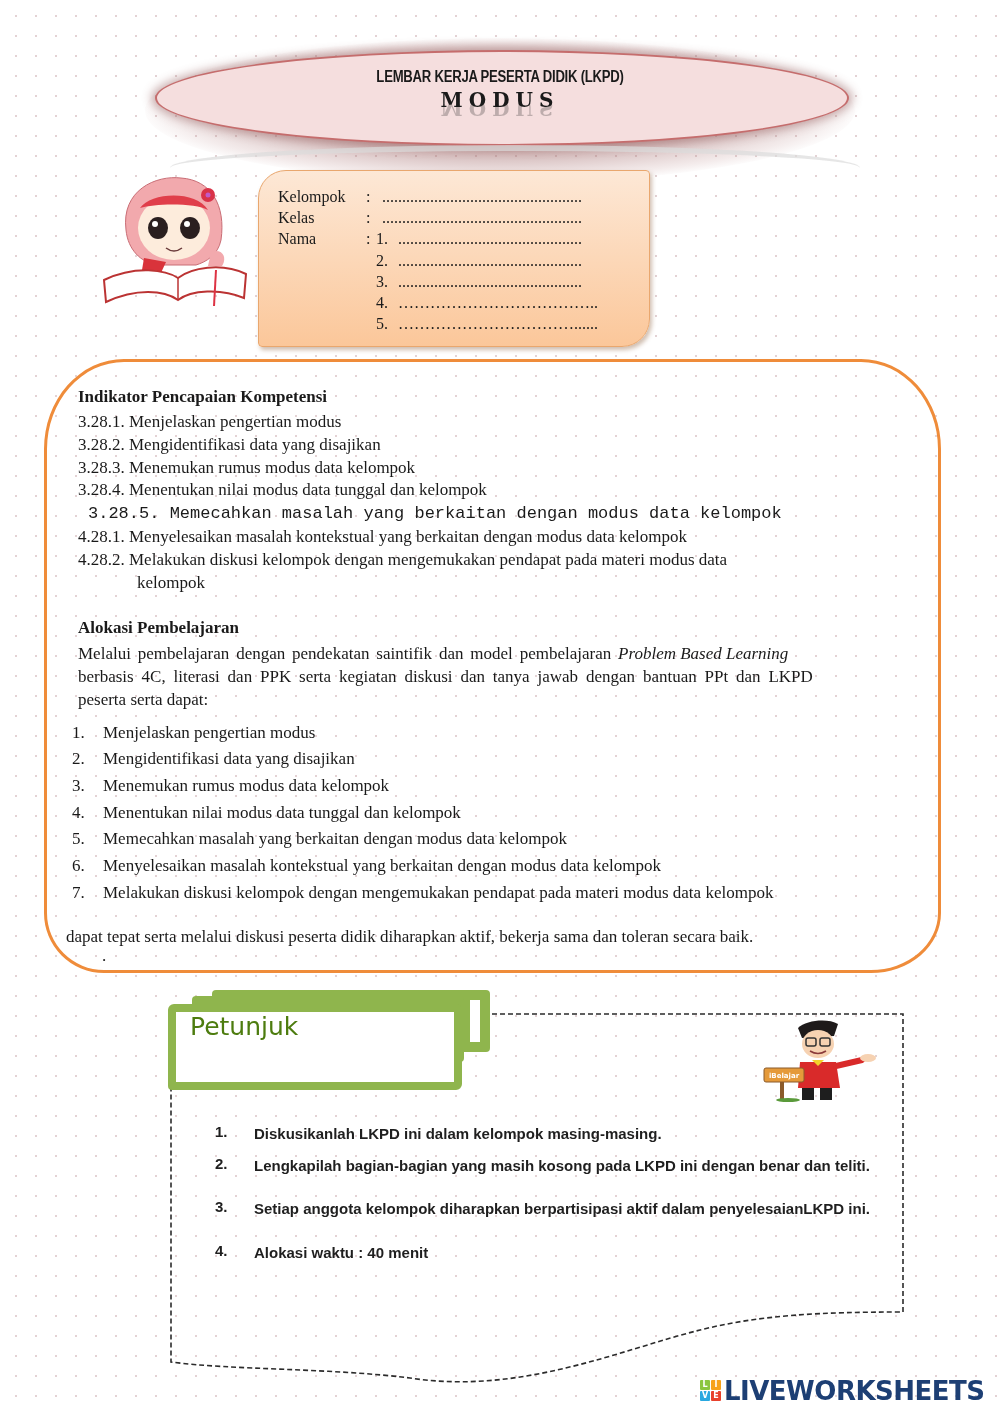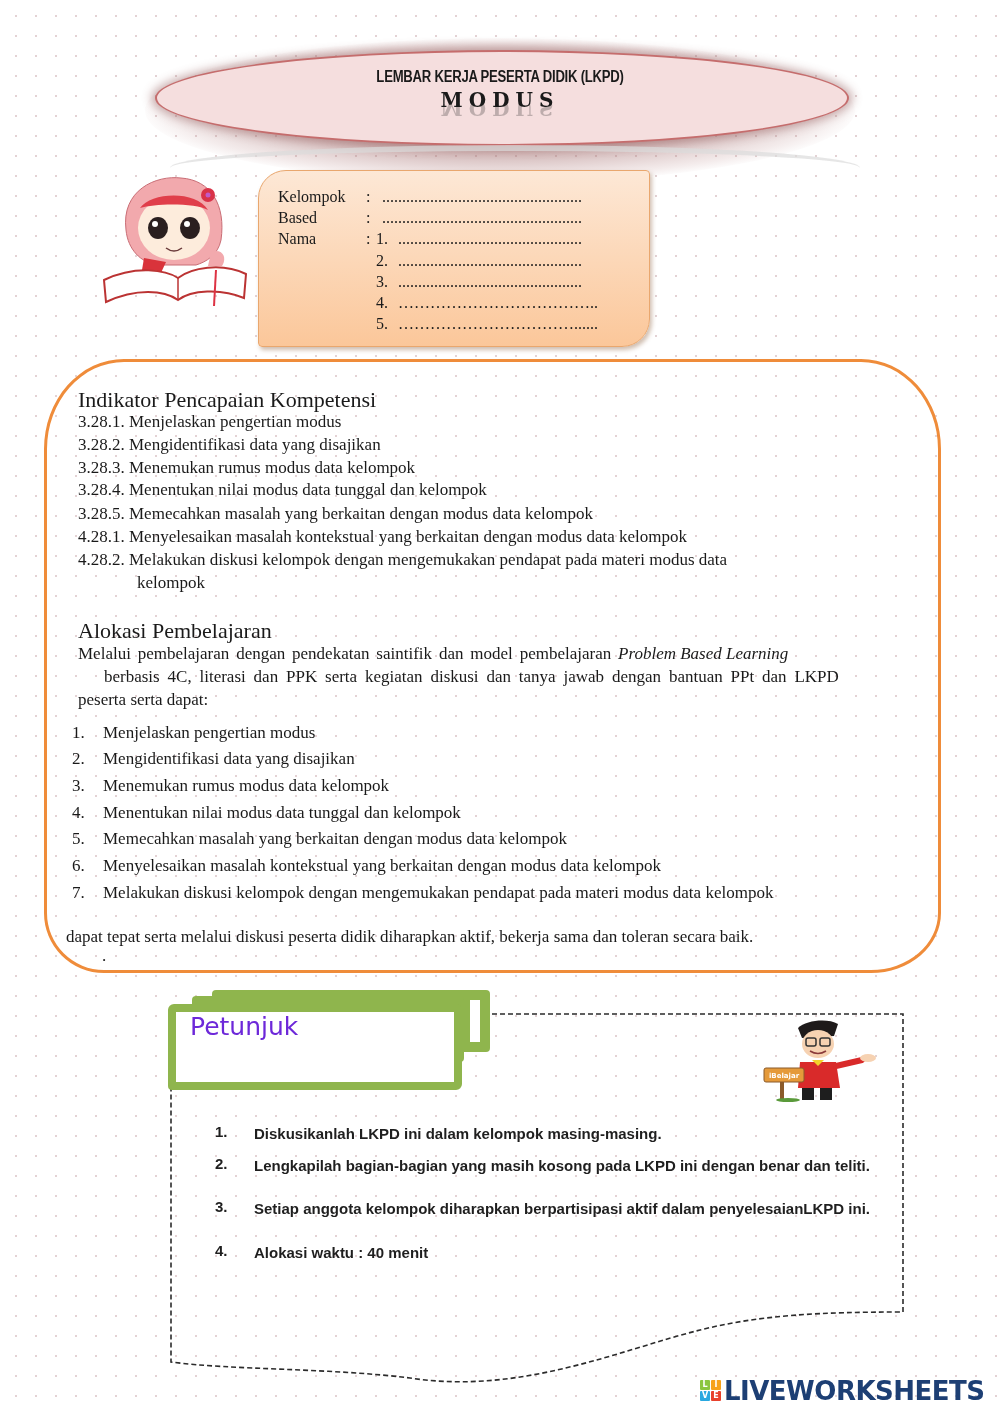--- a/index.html
+++ b/index.html
@@ -64,35 +64,35 @@
     .id-label { position: absolute; left: 278px; }
     .id-colon { position: absolute; }
     .id-dots { position: absolute; letter-spacing: 0px; }
 
     
     .ind-box {
       left: 44px; top: 359px; width: 891px; height: 608px;
       border: 3px solid #ef8c3a;
       border-radius: 80px 80px 70px 60px / 90px 90px 60px 60px;
     }
-    .sec-heading { font-weight: normal; font-size: 22px; }
+    .sec-heading { font-weight: bold; font-size: 17px; }
     .txt { font-size: 17px; line-height: 23px; white-space: nowrap; }
 
     
     .pet-back2 { left: 212px; top: 990px; width: 278px; height: 62px; background: #8fb54d; border-radius: 4px; }
     .pet-back2-inner { left: 470px; top: 1000px; width: 10px; height: 42px; background: #fff; }
     .pet-back1 { left: 192px; top: 996px; width: 272px; height: 66px; background: #8fb54d; border-radius: 4px; }
     .pet-back1-inner { left: 450px; top: 1006px; width: 10px; height: 44px; background: #fff; }
     .pet-front {
       left: 168px; top: 1004px; width: 278px; height: 70px;
       background: #fff; border: 8px solid #8fb54d; border-radius: 6px;
       border-bottom-left-radius: 4px;
     }
     .pet-title {
-      left: 190px; top: 1012px; font-family: "DejaVu Sans", sans-serif; font-size: 25px; color: #6d28d9;
+      left: 190px; top: 1012px; font-family: "DejaVu Sans", sans-serif; font-size: 25px; color: #4d7c0f;
     }
     .pet-list {
       left: 215px; top: 1120px; width: 680px;
       font-family: "Liberation Sans", sans-serif; font-weight: bold; font-size: 15px; color: #1f1f1f;
     }
     .pet-item { position: absolute; left: 0; }
     .pet-num { position: absolute; left: 0; }
     .pet-text { position: absolute; left: 39px; width: 650px; line-height: 22px; }
 
     .boy { left: 758px; top: 1018px; width: 130px; height: 84px; }
@@ -144,21 +144,21 @@
   <path d="M115 82 C125 78 132 86 126 96 L112 96 Z" fill="#f2a9ad"></path>
 </svg>
 
 <div class="abs id-card"></div>
 <div class="id-row" style="top:186px;">
   <span class="id-label">Kelompok</span>
   <span class="id-colon" style="left:366px;">:</span>
   <span class="id-dots" style="left:382px;">..................................................</span>
 </div>
 <div class="id-row" style="top:207px;">
-  <span class="id-label">Based</span>
+  <span class="id-label">Kelas</span>
   <span class="id-colon" style="left:366px;">:</span>
   <span class="id-dots" style="left:382px;">..................................................</span>
 </div>
 <div class="id-row" style="top:228px;">
   <span class="id-label">Nama</span>
   <span class="id-colon" style="left:366px;">:</span>
   <span class="id-colon" style="left:376px;">1.</span>
   <span class="id-dots" style="left:398px;">..............................................</span>
 </div>
 <div class="id-row" style="top:250px;">
@@ -187,36 +187,36 @@
 </div>
 <div class="abs txt" style="left:78px; top:433px;">
   <span>3.28.2.</span> <span>Mengidentifikasi data yang disajikan</span>
 </div>
 <div class="abs txt" style="left:78px; top:456px;">
   <span>3.28.3.</span> <span>Menemukan rumus modus data kelompok</span>
 </div>
 <div class="abs txt" style="left:78px; top:478px;">
   <span>3.28.4.</span> <span>Menentukan nilai modus data tunggal dan kelompok</span>
 </div>
-<div class="abs txt" style="left:78px; top:502px;">
+<div class="abs txt" style="left:88px; top:502px;font-family:Liberation Mono, monospace;">
   <span>3.28.5.</span> <span>Memecahkan masalah yang berkaitan dengan modus data kelompok</span>
 </div>
 <div class="abs txt" style="left:78px; top:525px;">
   <span>4.28.1.</span> <span>Menyelesaikan masalah kontekstual yang berkaitan dengan modus data kelompok</span>
 </div>
 <div class="abs txt" style="left:78px; top:548px;">
   <span>4.28.2.</span> <span>Melakukan diskusi kelompok dengan mengemukakan pendapat pada materi modus data</span>
 </div>
 <div class="abs txt" style="left:137px; top:571px;">kelompok</div>
 
 <div class="abs sec-heading" style="left:78px; top:618px;">Alokasi Pembelajaran</div>
 <div class="abs txt" style="left:78px; top:642px; width:845px; white-space:nowrap;">
   <span style="word-spacing:2.6px;">Melalui pembelajaran dengan pendekatan saintifik dan model pembelajaran </span><i>Problem Based Learning</i>
 </div>
-<div class="abs txt" style="left:78px; top:665px; word-spacing:3.6px;margin-left:26px;">berbasis 4C, literasi dan PPK serta kegiatan diskusi dan tanya jawab dengan bantuan PPt dan LKPD</div>
+<div class="abs txt" style="left:78px; top:665px; word-spacing:3.6px;">berbasis 4C, literasi dan PPK serta kegiatan diskusi dan tanya jawab dengan bantuan PPt dan LKPD</div>
 <div class="abs txt" style="left:78px; top:688px;">peserta serta dapat:</div>
 
 <div class="abs txt" style="left:72px; top:721px;"><span>1.</span><span style="position:absolute; left:31px;">Menjelaskan pengertian modus</span></div>
 <div class="abs txt" style="left:72px; top:747px;"><span>2.</span><span style="position:absolute; left:31px;">Mengidentifikasi data yang disajikan</span></div>
 <div class="abs txt" style="left:72px; top:774px;"><span>3.</span><span style="position:absolute; left:31px;">Menemukan rumus modus data kelompok</span></div>
 <div class="abs txt" style="left:72px; top:801px;"><span>4.</span><span style="position:absolute; left:31px;">Menentukan nilai modus data tunggal dan kelompok</span></div>
 <div class="abs txt" style="left:72px; top:827px;"><span>5.</span><span style="position:absolute; left:31px;">Memecahkan masalah yang berkaitan dengan modus data kelompok</span></div>
 <div class="abs txt" style="left:72px; top:854px;"><span>6.</span><span style="position:absolute; left:31px;">Menyelesaikan masalah kontekstual yang berkaitan dengan modus data kelompok</span></div>
 <div class="abs txt" style="left:72px; top:881px;"><span>7.</span><span style="position:absolute; left:31px;">Melakukan diskusi kelompok dengan mengemukakan pendapat pada materi modus data kelompok</span></div>
 

